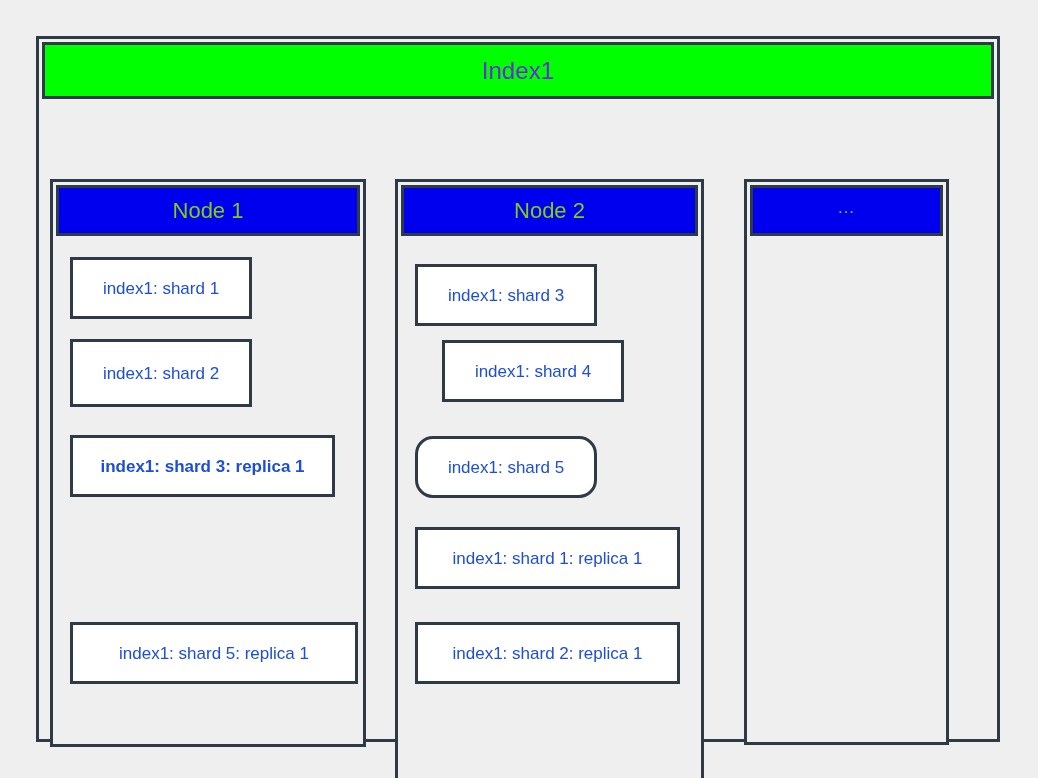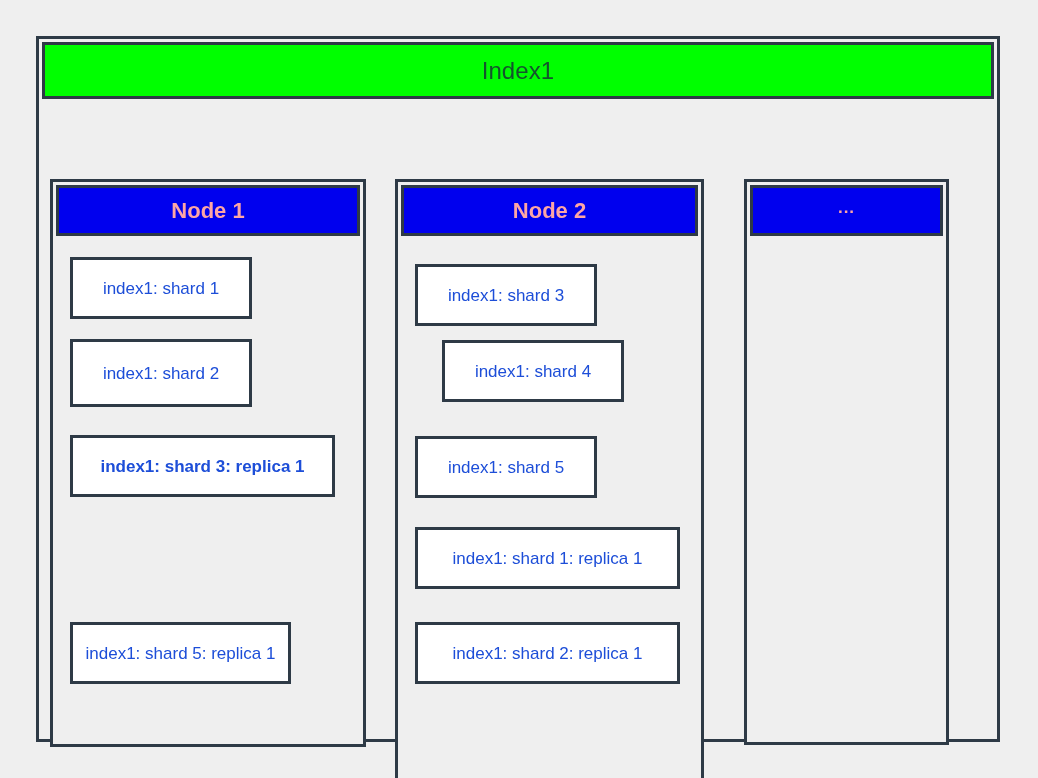--- a/index.html
+++ b/index.html
@@ -35,21 +35,21 @@
     width: 952px;
     height: 57px;
     background: #00ff00;
     border: 3px solid #2e3a46;
     box-sizing: border-box;
     display: flex;
     align-items: center;
     justify-content: center;
   }
   #index-header .title-text {
-    color: #14532d;
+    color: #6d28d9;
     font-size: 24px;
     line-height: 1;
     letter-spacing: 0.1px;
   }
 
   
   #nodes-row {
     position: absolute;
     left: 11px;
     top: 104px;
@@ -75,24 +75,23 @@
     right: 3px;
     height: 51px;
     background: #0000ee;
     border: 3px solid #2e3a46;
     box-sizing: border-box;
     display: flex;
     align-items: center;
     justify-content: center;
   }
   .node-header .node-title {
-    color: #fca5a5;
+    color: #84cc16;
     font-size: 22px;
     line-height: 1;
-    font-weight: bold;
   }
   .node-header.ellipsis .node-title {
     font-size: 17px;
     letter-spacing: 1px;
     position: relative;
     top: -3px;
   }
 
   .node-body {
     position: absolute;
@@ -137,38 +136,38 @@
       <div class="node-body">
         <div class="shard-box" style="left: 14px; top: 18px; width: 182px; height: 62px;">
           <span class="shard-label">index1: shard 1</span>
         </div>
         <div class="shard-box" style="left: 14px; top: 100px; width: 182px; height: 68px;">
           <span class="shard-label">index1: shard 2</span>
         </div>
         <div class="shard-box" style="left: 14px; top: 196px; width: 265px; height: 62px; font-weight: bold;">
           <span class="shard-label">index1: shard 3: replica 1</span>
         </div>
-        <div class="shard-box" style="left: 14px; top: 383px; width: 221px; height: 62px;">
+        <div class="shard-box" style="left: 14px; top: 383px; width: 288px; height: 62px;">
           <span class="shard-label">index1: shard 5: replica 1</span>
         </div>
       </div>
     </div>
 
     <div class="node-column col-2">
       <div class="node-header">
         <span class="node-title">Node 2</span>
       </div>
       <div class="node-body">
         <div class="shard-box" style="left: 14px; top: 25px; width: 182px; height: 62px;">
           <span class="shard-label">index1: shard 3</span>
         </div>
         <div class="shard-box" style="left: 14px; top: 101px; width: 182px; height: 62px; margin-left: 27px;">
           <span class="shard-label">index1: shard 4</span>
         </div>
-        <div class="shard-box" style="left: 14px; top: 197px; width: 182px; height: 62px;">
+        <div class="shard-box" style="left: 14px; top: 197px; width: 182px; height: 62px; border-radius: 18px;">
           <span class="shard-label">index1: shard 5</span>
         </div>
         <div class="shard-box" style="left: 14px; top: 288px; width: 265px; height: 62px;">
           <span class="shard-label">index1: shard 1: replica 1</span>
         </div>
         <div class="shard-box" style="left: 14px; top: 383px; width: 265px; height: 62px;">
           <span class="shard-label">index1: shard 2: replica 1</span>
         </div>
       </div>
     </div>

